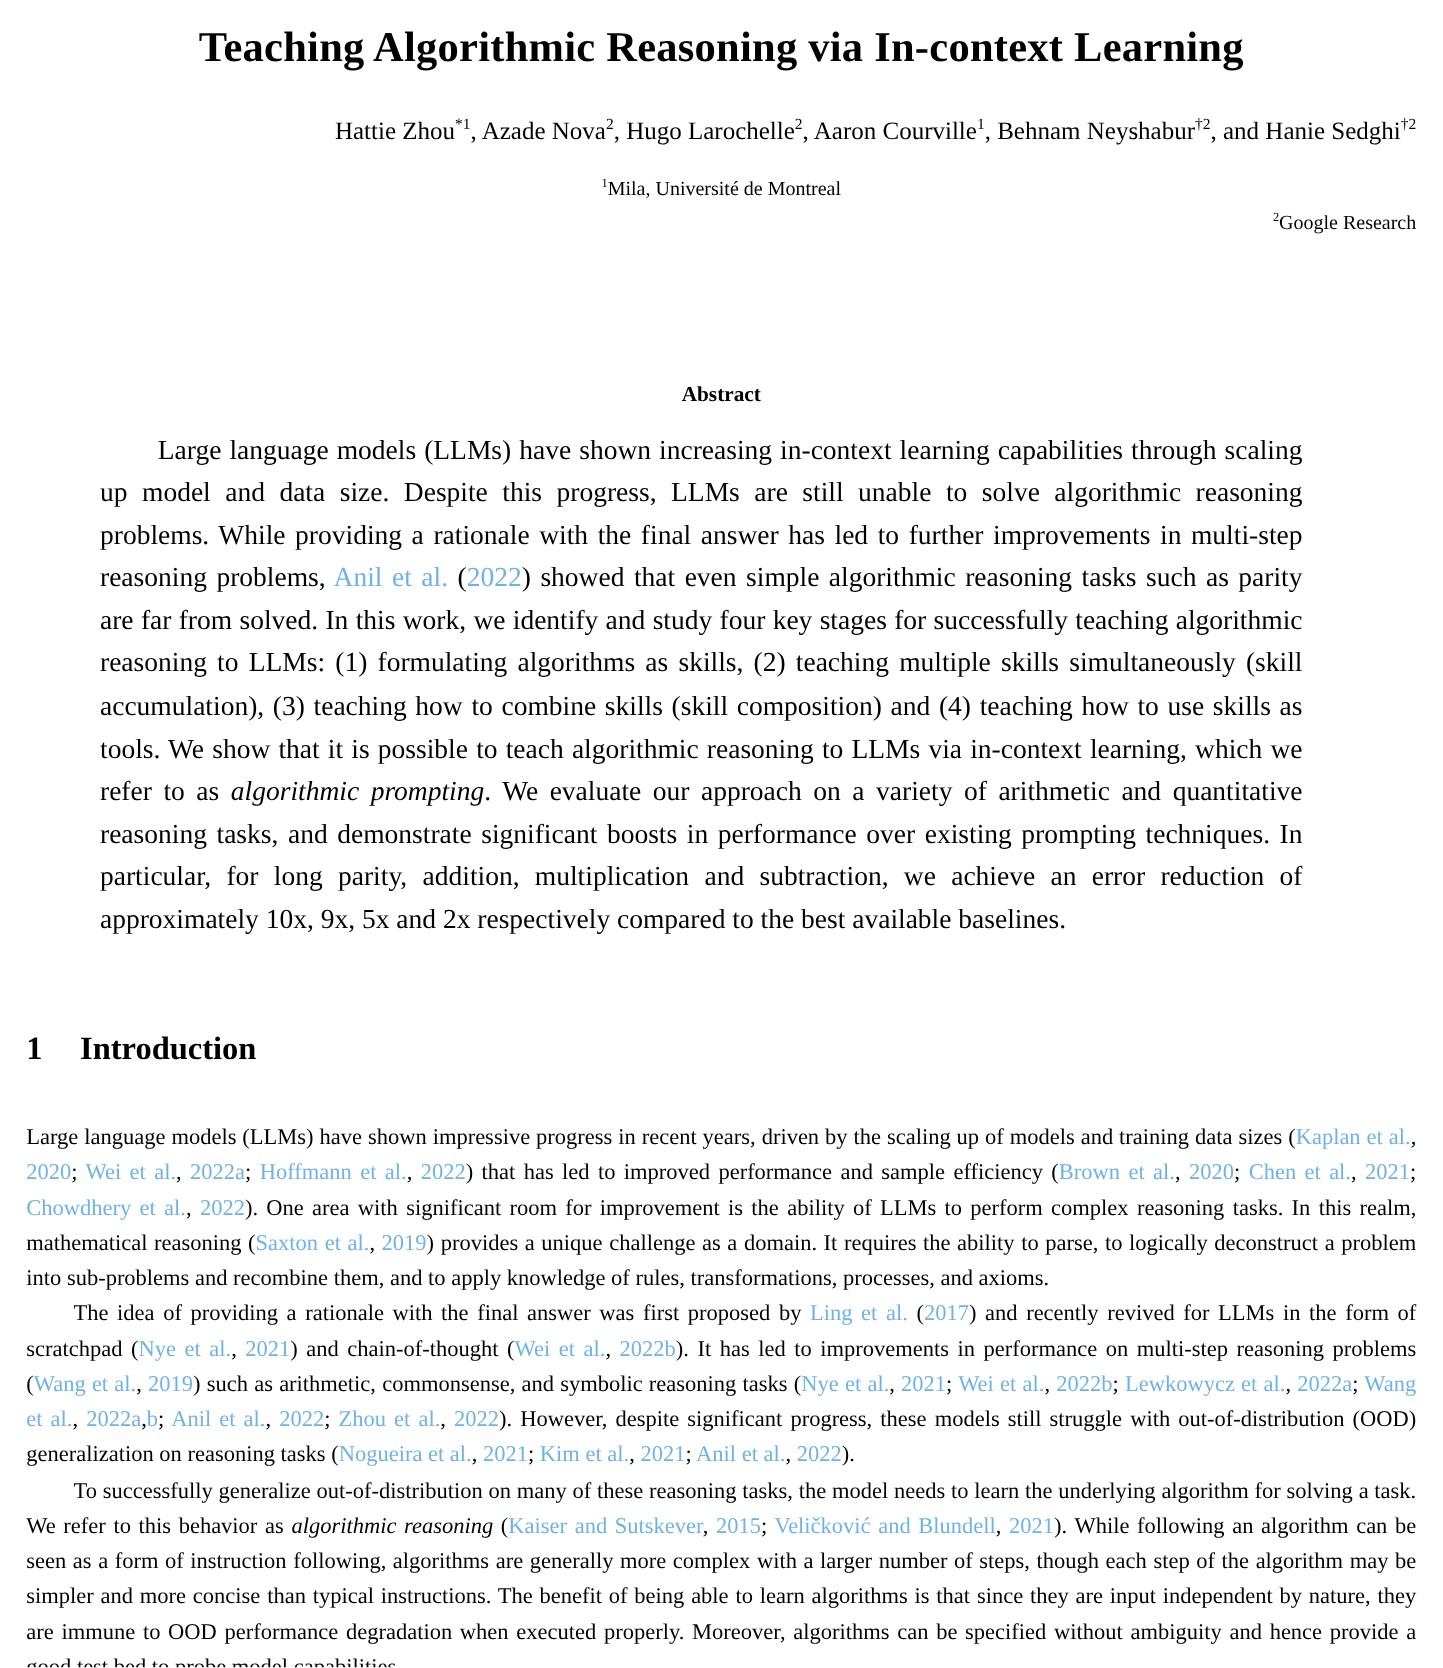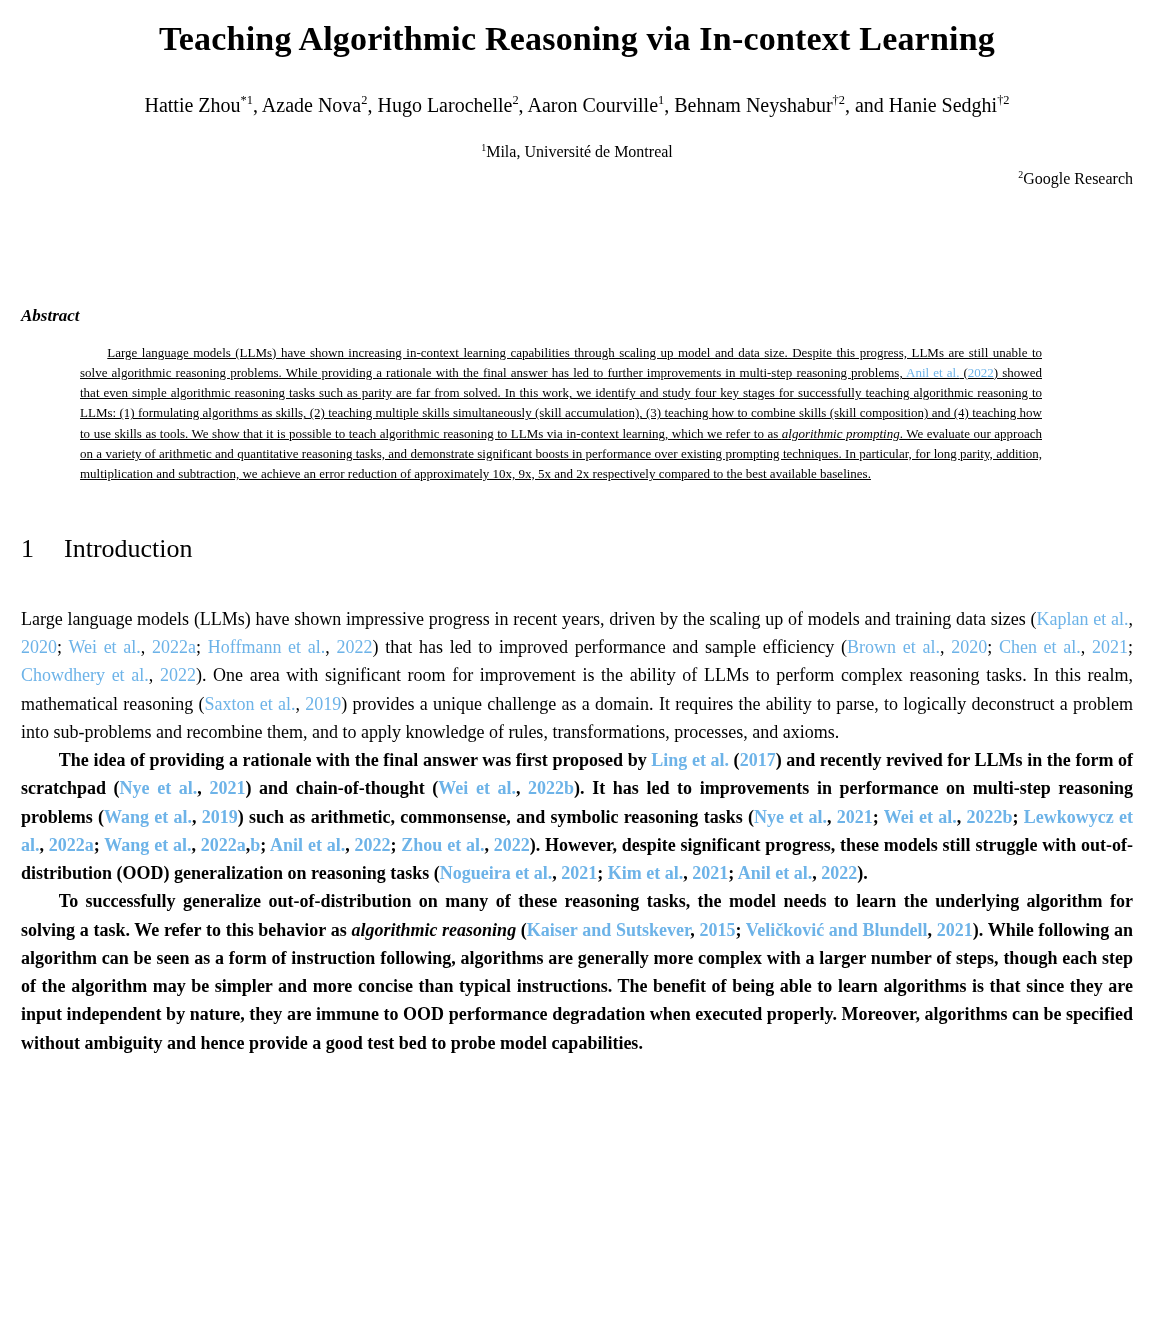--- a/index.html
+++ b/index.html
@@ -17,74 +17,71 @@
     overflow: hidden;
   }
   .title {
     text-align: center;
     font-size: 34px;
     font-weight: bold;
     letter-spacing: 0.2px;
     margin-top: 2px;
   }
   .authors {
-    text-align: center;
+    text-align: right;
     font-size: 20px;
     margin-top: 36px;
   }
   sup {
     font-size: 0.62em;
     vertical-align: super;
     line-height: 0;
   }
   .affil {
     text-align: center;
     font-size: 16px;
     margin-top: 26px;
   }
   .affil + .affil {
     margin-top: 9px;
     text-align: right;
   }
   .abstract-heading {
-    text-align: left;
+    text-align: center;
     font-size: 17px;
     font-weight: bold;
     margin-top: 118px;
-    font-style: italic;
   }
   .abstract-body {
     margin: 17px 91px 0 59px;
-    font-size: 13px;
+    font-size: 22px;
     line-height: 1.55;
     text-align: justify;
     text-indent: 2.1em;
-    text-decoration: underline;
   }
   .section-heading {
     font-size: 26px;
-    font-weight: normal;
-    margin-top: 50px;
+    font-weight: bold;
+    margin-top: 72px;
   }
   .section-number {
     display: inline-block;
     margin-right: 30px;
   }
   .body-par {
     font-size: 18px;
     line-height: 1.57;
     text-align: justify;
     margin: 0;
   }
   .body-par.first {
     margin-top: 41px;
   }
   .body-par.indent {
     text-indent: 2.1em;
-    font-weight: bold;
   }
   .cite {
     color: var(--cite-color, #6db3e8);
   }
   em { font-style: italic; }
 </style>
 </head>
 <body>
 
 <div class="page">

